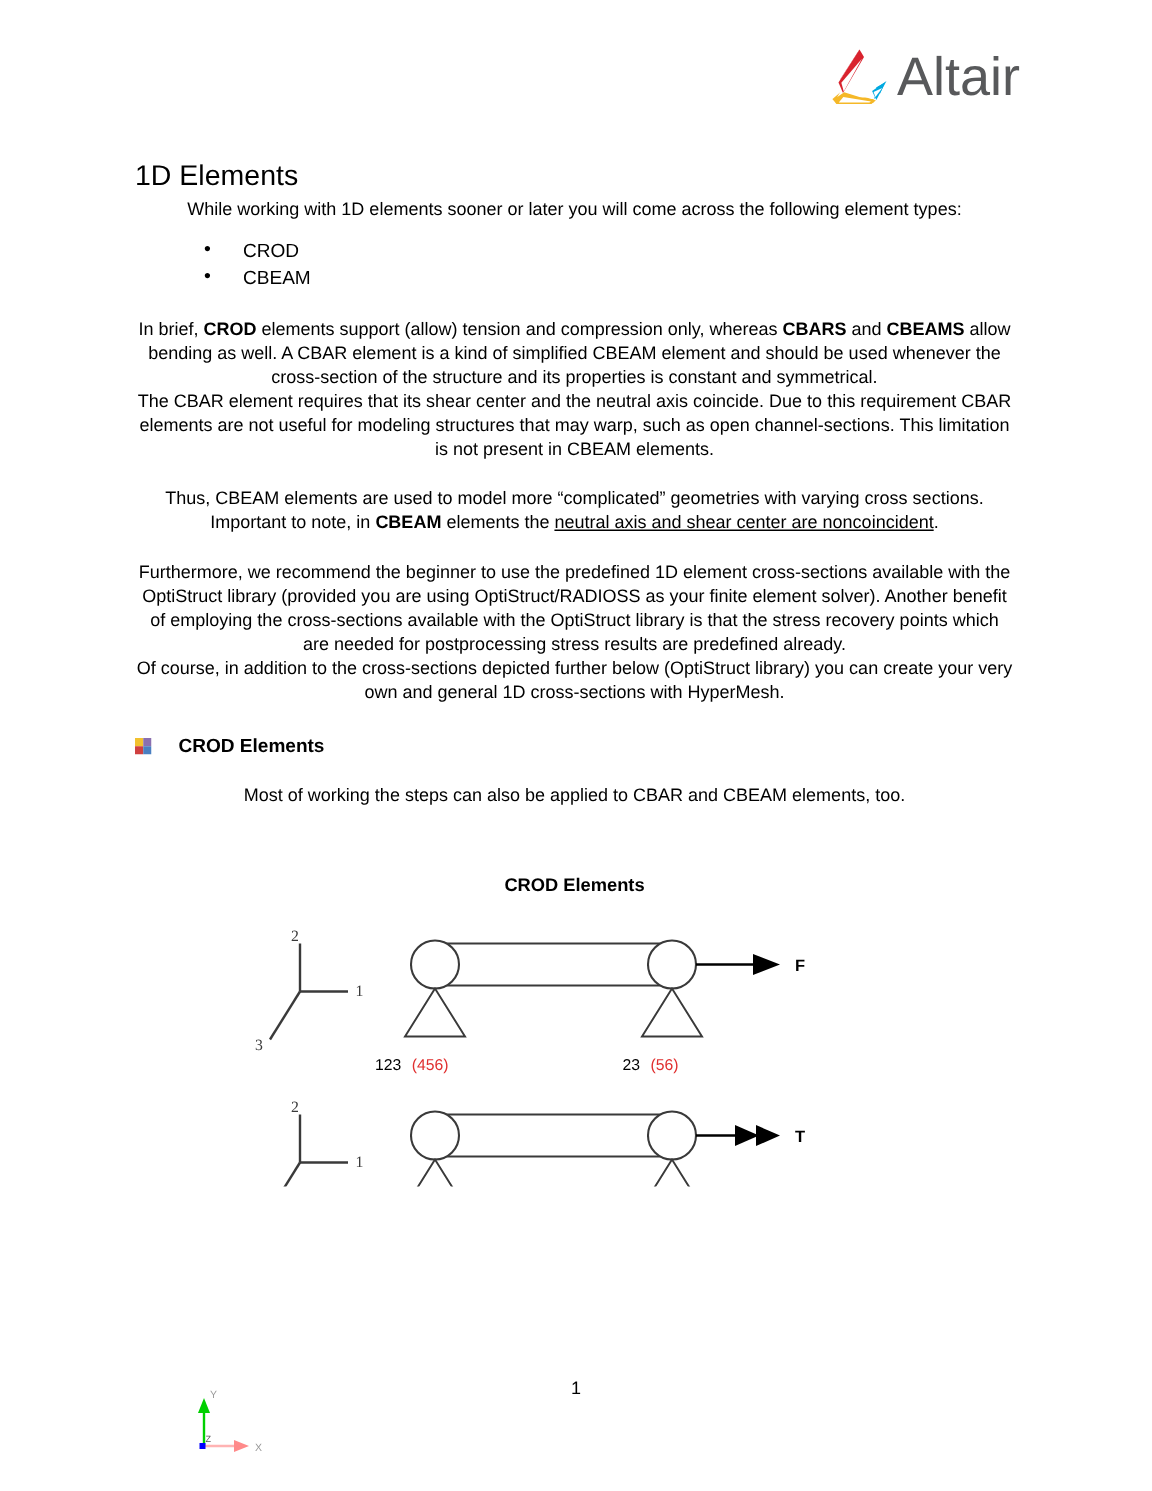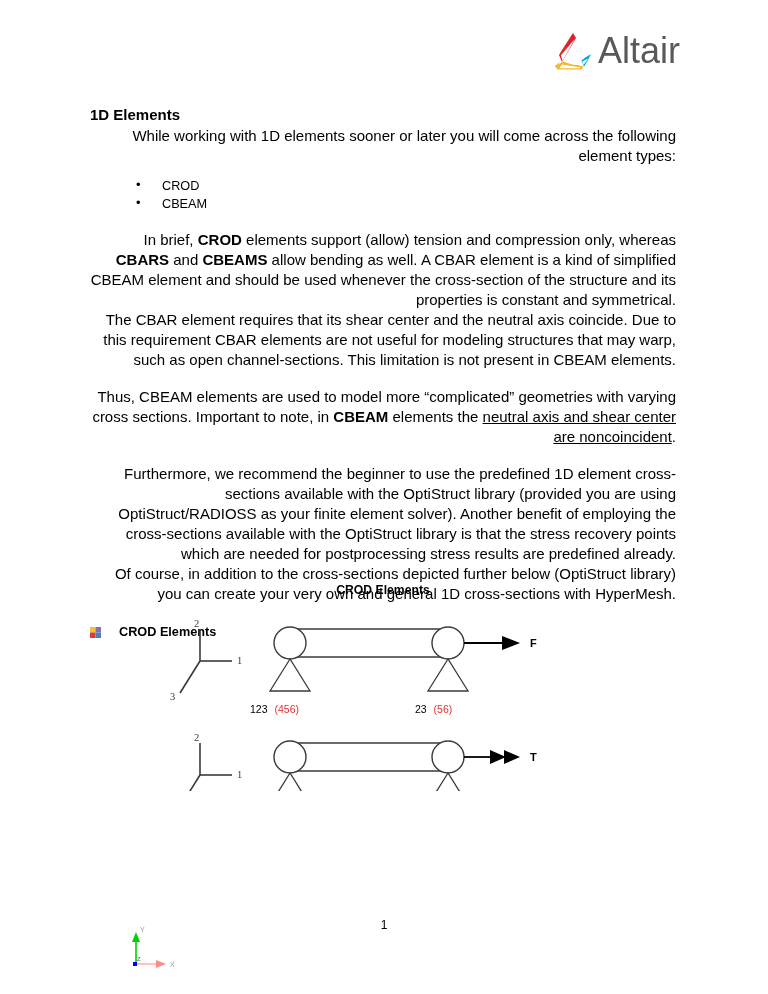--- a/index.html
+++ b/index.html
@@ -43,30 +43,30 @@
   }
 
   
   .body-col {
     position: absolute;
     left: 90px;
     top: 105px;
     width: 586px;
   }
   h1.doc-title {
-    font-size: 15px;
-    font-weight: bold;
+    font-size: 19px;
+    font-weight: normal;
     margin: 0 0 1px 0;
     line-height: 1.32;
   }
   p.para {
-    font-size: 15px;
+    font-size: 12px;
     line-height: 1.335;
     margin: 0;
-    text-align: right;
+    text-align: center;
   }
   .gap-md { height: 17px; }
   .gap-lg { height: 20px; }
 
   ul.bullets {
     margin: 11px 0 0 0;
     padding: 0 0 0 46px;
     list-style: none;
   }
   ul.bullets li {
@@ -190,21 +190,21 @@
     <div class="gap-lg"></div>
     <div class="crod-head">
       <svg class="bullet-img" viewBox="0 0 11 11">
         <rect x="0" y="0" width="5.5" height="5.5" fill="#f2c12e"></rect>
         <rect x="5.5" y="0" width="5.5" height="5.5" fill="#8a6fb0"></rect>
         <rect x="0" y="5.5" width="5.5" height="5.5" fill="#d04040"></rect>
         <rect x="5.5" y="5.5" width="5.5" height="5.5" fill="#4a7fc1"></rect>
       </svg>
       <span class="crod-head-label">CROD Elements</span>
     </div>
-    <p class="para rich"><br></p>
+    <p class="para rich"><br><span>Most of working the steps can also be applied to CBAR and CBEAM elements, too.</span></p>
 
   </div>
 
   <div class="figure">
     <div class="fig-caption">CROD Elements</div>
 
     <svg class="fig-svg" width="586" height="190" viewBox="0 0 586 190">
 
       <g>
 

